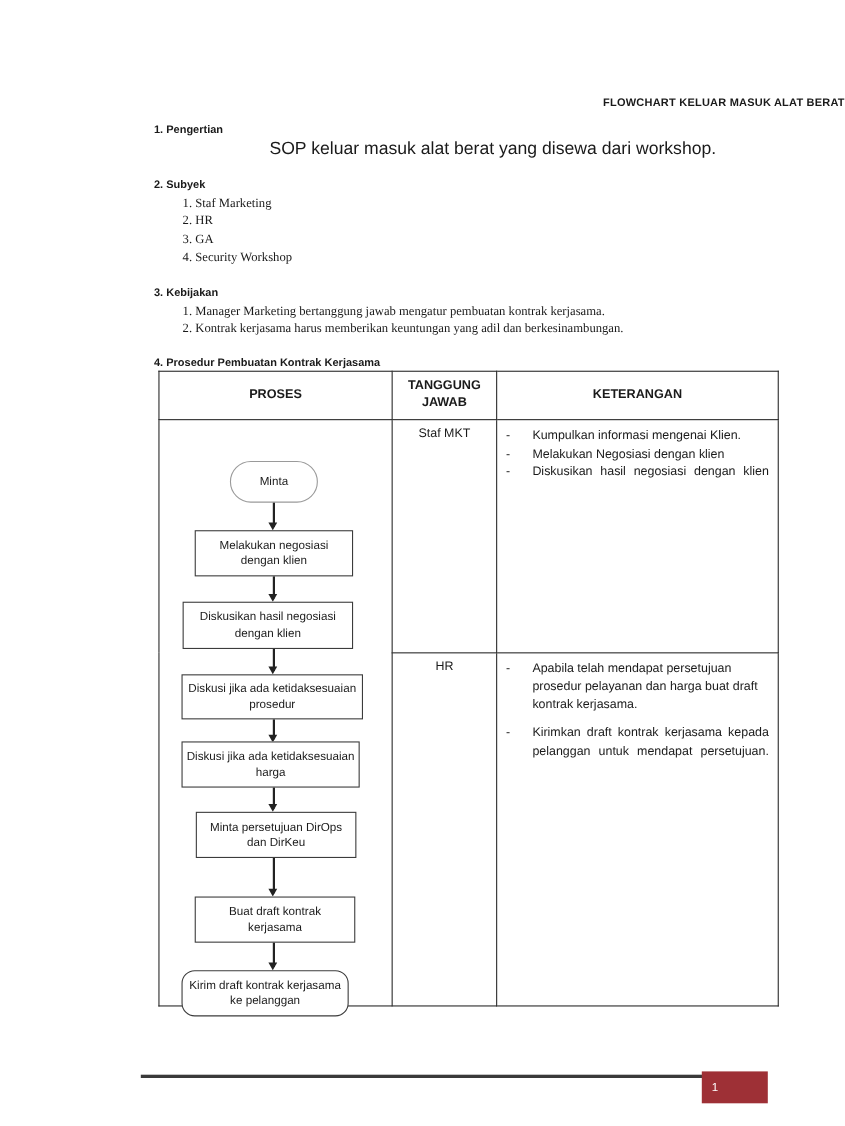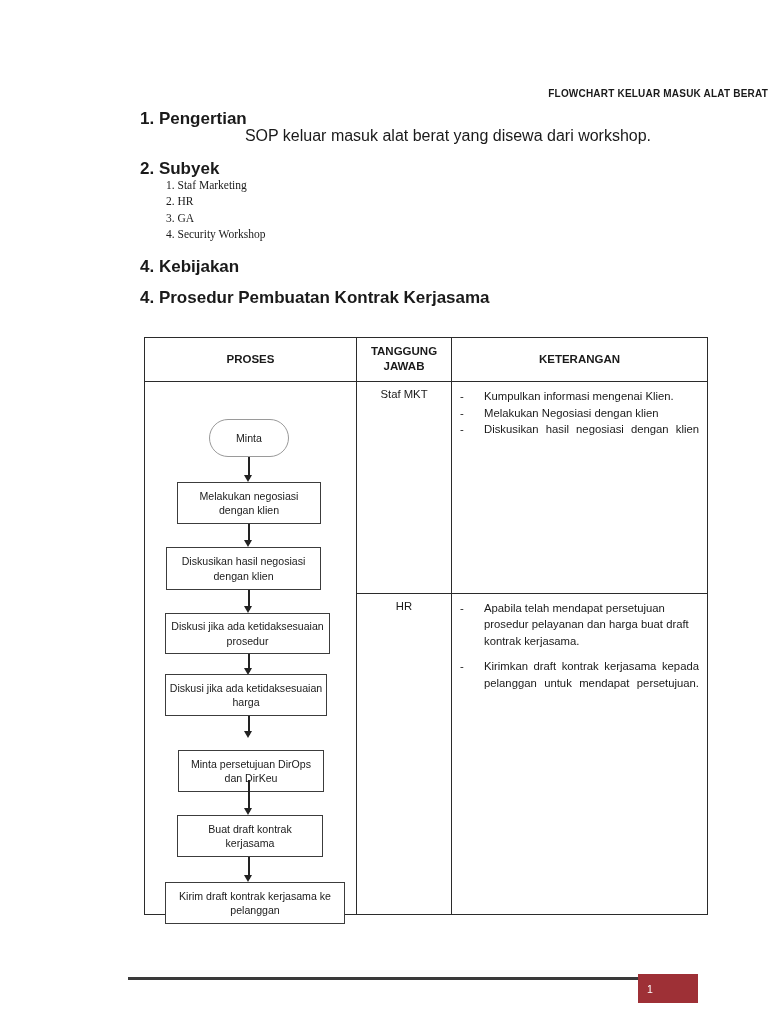--- a/index.html
+++ b/index.html
@@ -37,21 +37,21 @@
   }
 
   
   .body-area {
     position: absolute;
     left: 140px;
     top: 110px;
     width: 590px;
   }
   .sec-head {
-    font-size: 17px;
+    font-size: 10px;
     font-weight: bold;
     margin: 0;
     line-height: 17px;
   }
   .sec-para {
     font-size: 16px;
     margin: 0 0 0 26px;
     line-height: 17px;
     text-align: center;
   }
@@ -207,21 +207,25 @@
     <div class="sec-head">2. Subyek</div>
     <ul class="sec-list">
       <li>1. Staf Marketing</li>
       <li>2. HR</li>
       <li>3. GA</li>
       <li>4. Security Workshop</li>
     </ul>
 
     <div class="gap-lg"></div>
 
-    <div class="sec-head">4. Kebijakan</div>
+    <div class="sec-head">3. Kebijakan</div>
+    <ul class="sec-list">
+      <li>1. Manager Marketing bertanggung jawab mengatur pembuatan kontrak kerjasama.</li>
+      <li>2. Kontrak kerjasama harus memberikan keuntungan yang adil dan berkesinambungan.</li>
+    </ul>
 
     <div class="gap-md"></div>
 
     <div class="sec-head">4. Prosedur Pembuatan Kontrak Kerjasama</div>
   </div>
 
   <table class="proc-table">
     <colgroup>
       <col class="col-proses">
       <col class="col-tj">
@@ -266,33 +270,33 @@
             </div>
             <div class="connector" style="left:103px; top:272px; height:18px;"></div>
             <div class="arrowhead" style="left:99px; top:286px;"></div>
 
             <div class="node" style="left:20px; top:292px; width:162px; height:42px; padding:0 0;">
               <span>Diskusi jika ada ketidaksesuaian harga</span>
             </div>
             <div class="connector" style="left:103px; top:334px; height:19px;"></div>
             <div class="arrowhead" style="left:99px; top:349px;"></div>
 
-            <div class="node" style="left:33px; top:356px; width:146px; height:42px; padding:0 5px;margin-top:12px;">
+            <div class="node" style="left:33px; top:356px; width:146px; height:42px; padding:0 5px;">
               <span>Minta persetujuan DirOps dan DirKeu</span>
             </div>
             <div class="connector" style="left:103px; top:398px; height:32px;"></div>
             <div class="arrowhead" style="left:99px; top:426px;"></div>
 
             <div class="node" style="left:32px; top:433px; width:146px; height:42px; padding:0 5px;">
               <span>Buat draft kontrak kerjasama</span>
             </div>
             <div class="connector" style="left:103px; top:475px; height:22px;"></div>
             <div class="arrowhead" style="left:99px; top:493px;"></div>
 
-            <div class="node" style="left:20px; top:500px; width:180px; height:42px; padding:0 5px;">
+            <div class="node" style="left:20px; top:500px; width:152px; height:42px; padding:0 5px;border-radius:12px;">
               <span>Kirim draft kontrak kerjasama ke pelanggan</span>
             </div>
 
           </div>
         </td>
 
         <td class="cell-tj">Staf MKT</td>
 
         <td class="cell-ket">
           <ul class="ket-list">

